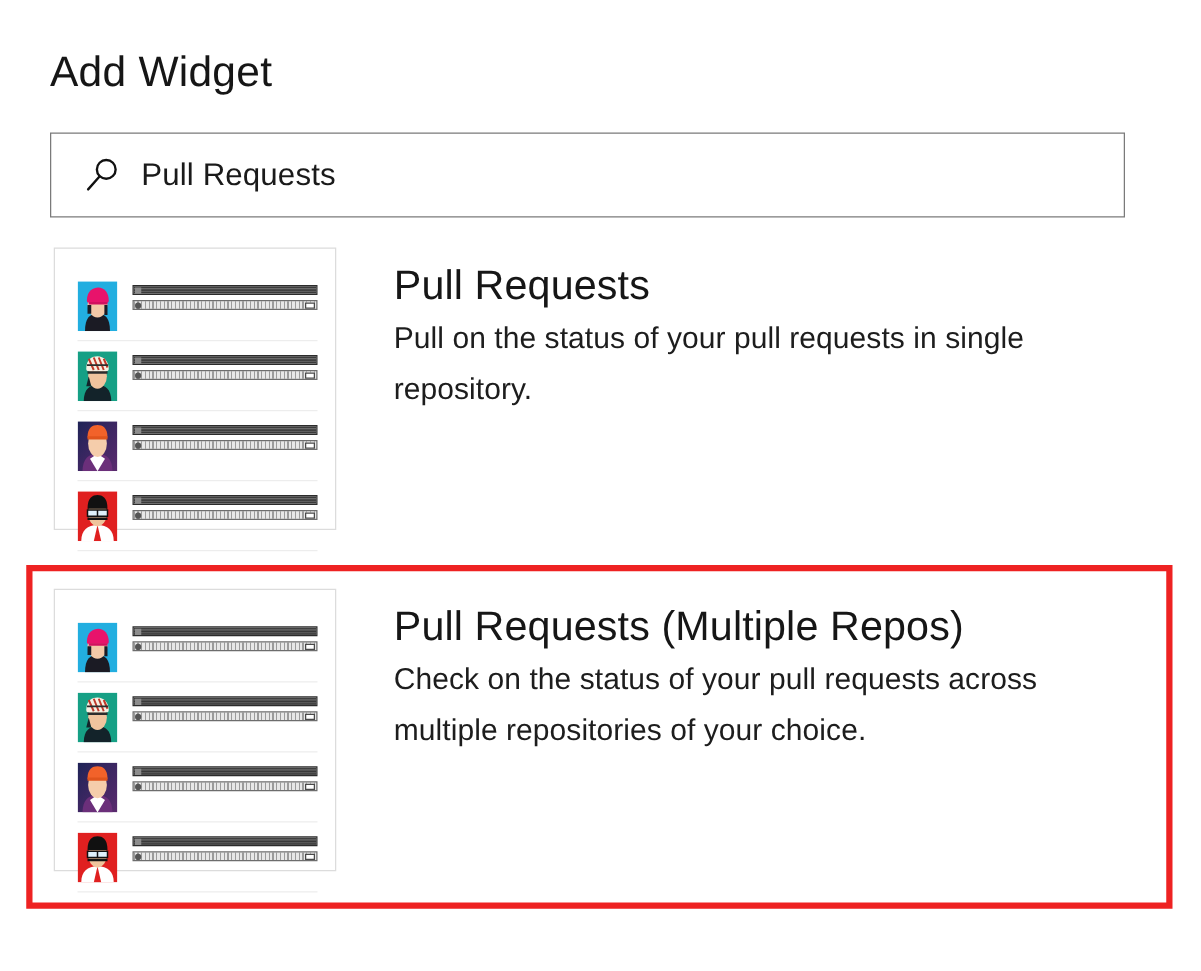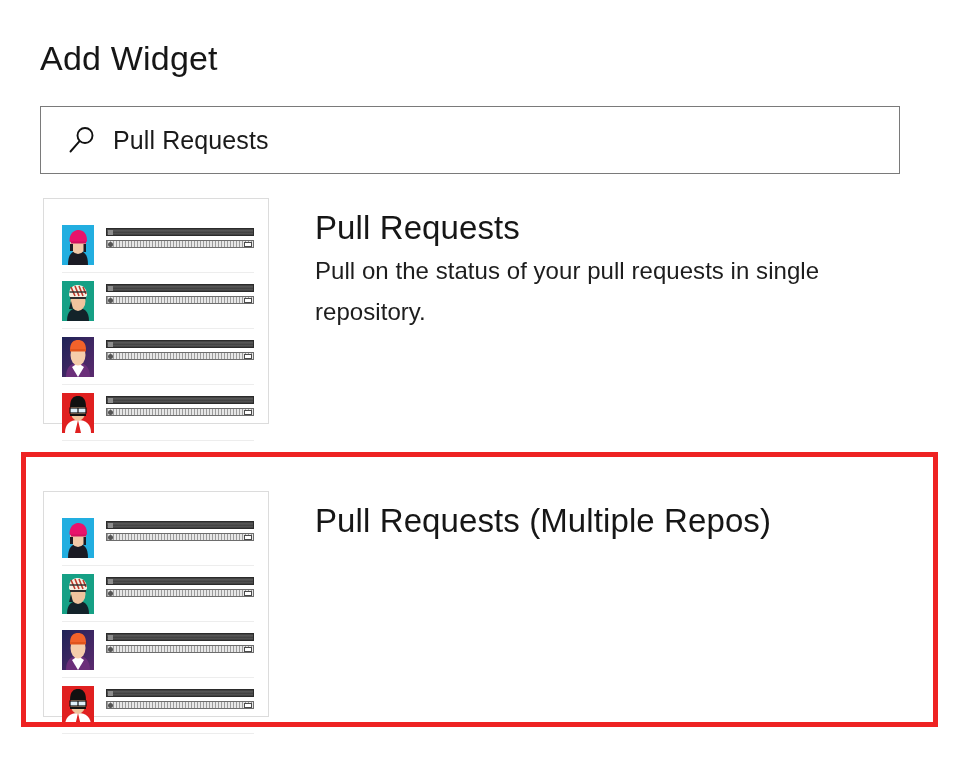--- a/index.html
+++ b/index.html
@@ -67,21 +67,21 @@
     letter-spacing: 0.1px;
   }
 
   
   .result-row {
     position: absolute;
     display: flex;
     align-items: flex-start;
   }
   .result-row.row-0 { left: 43px; top: 198px; width: 880px; }
-  .result-row.row-1 { left: 43px; top: 491px; width: 880px; }
+  .result-row.row-1 { left: 43px; top: 471px; width: 880px; }
 
   
   .thumb {
     width: 226px;
     height: 226px;
     box-sizing: border-box;
     border: 1px solid #dcdcdc;
     background: #ffffff;
     padding: 18px 14px 18px 18px;
     flex: 0 0 226px;
@@ -389,18 +389,19 @@
             <div class="line-strong"></div>
             <div class="line-light"></div>
           </div>
         </div>
 
       </div>
     </div>
 
     <div class="result-text">
       <div class="result-title">Pull Requests (Multiple Repos)</div>
+      <div class="result-desc">Check on the status of your pull requests across multiple repositories of your choice.</div>
     </div>
   </div>
 
   <div class="highlight-box"></div>
 
 </div>
 
 </body></html>

